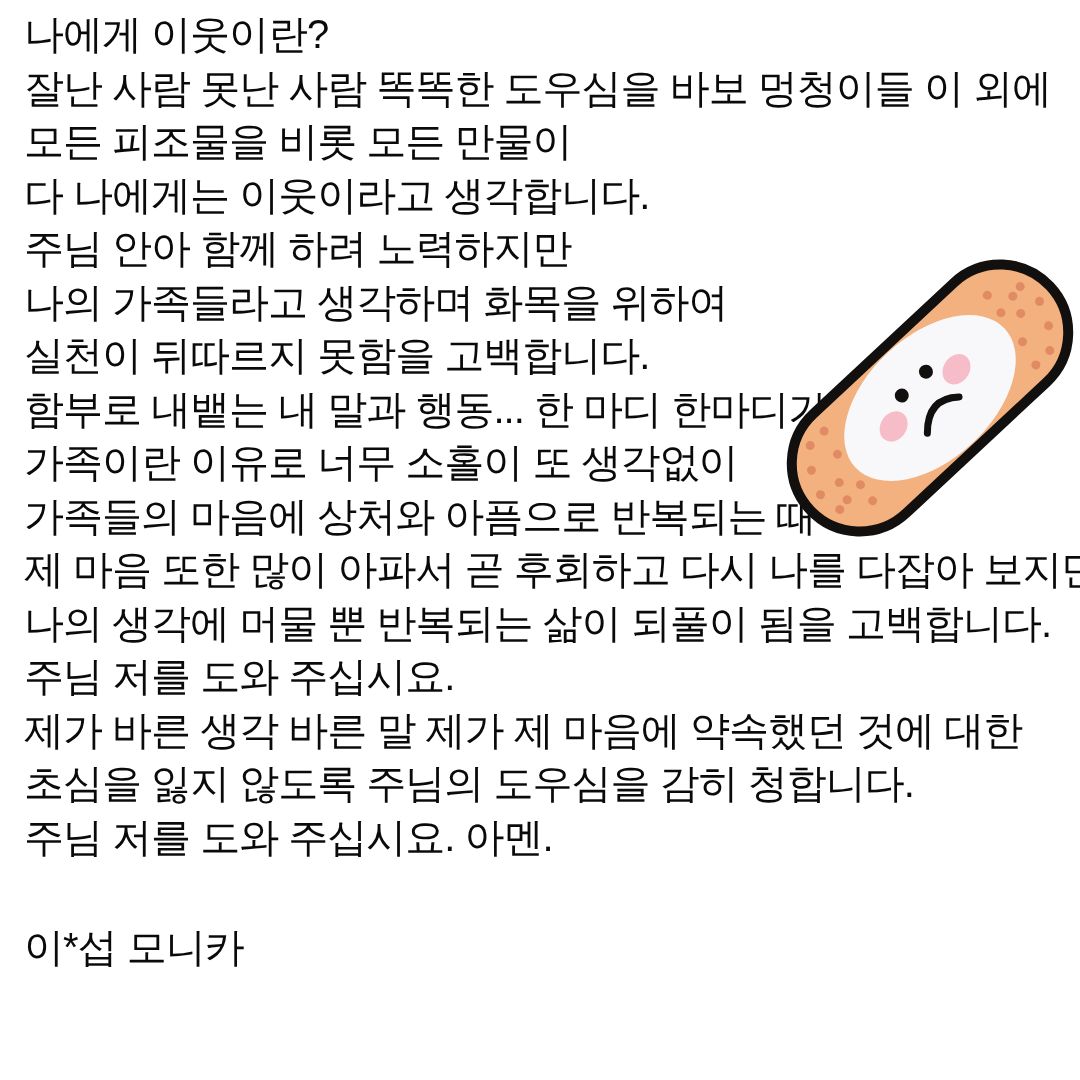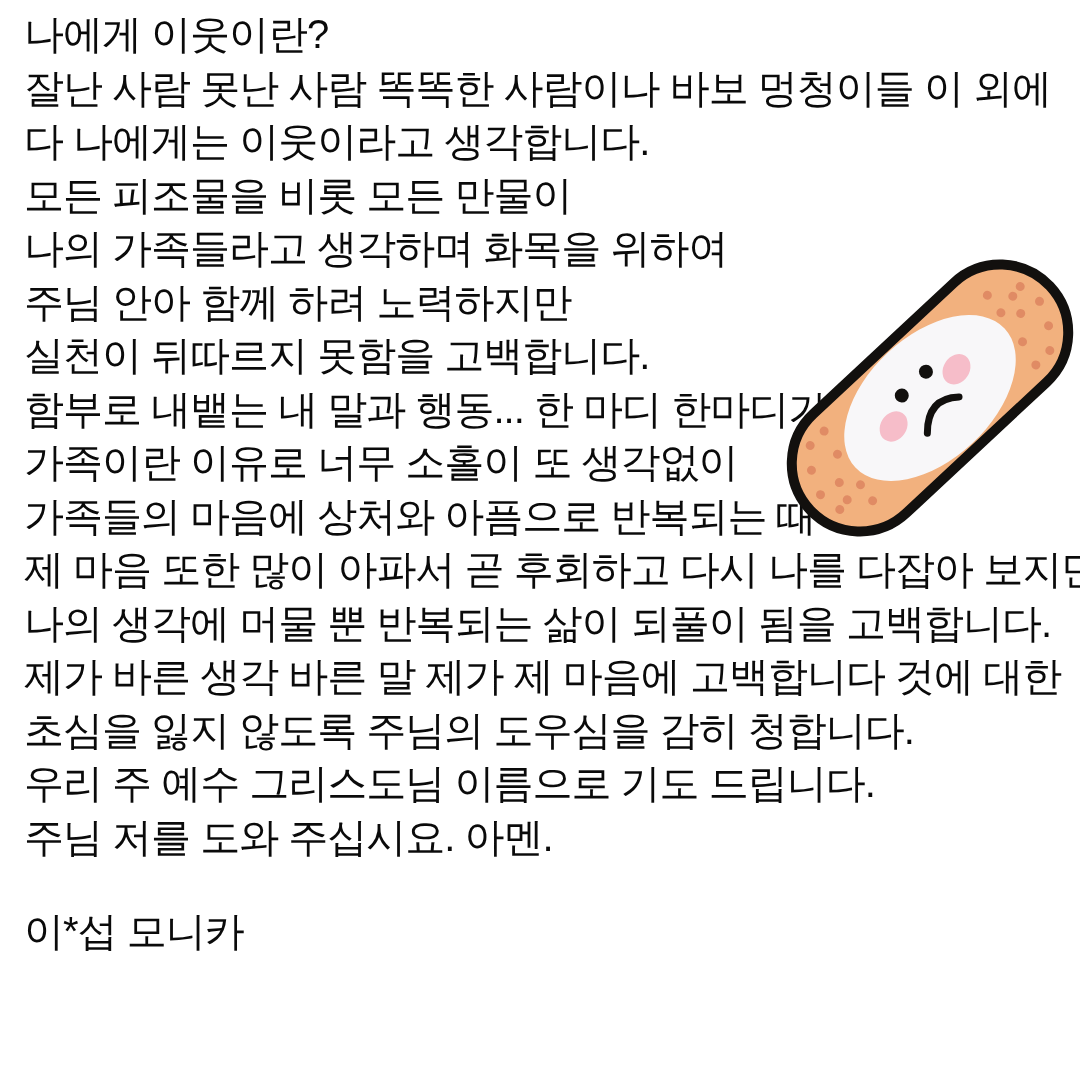--- a/index.html
+++ b/index.html
@@ -34,53 +34,53 @@
   }
   .line {
     font-size: 40px;
     line-height: 53.5px;
     letter-spacing: -1px;
     white-space: pre;
     font-weight: 400;
     color: var(--text-color);
   }
   .signature {
-    margin-top: 41px;
+    margin-top: 57px;
   }
   .bandage {
     position: absolute;
     left: 760px; top: 324px;
     width: 340px; height: 148px;
     transform: rotate(-43deg);
     transform-origin: 50% 50%;
   }
   .bandage svg { display: block; width: 340px; height: 148px; overflow: visible; }
 </style>
 </head>
 <body>
 
 <div class="page">
 
   <div class="text-block">
     <div>
         <div class="line">나에게 이웃이란?</div>
-        <div class="line">잘난 사람 못난 사람 똑똑한 사람이나 바보 멍청이들 이 외에</div>
+        <div class="line">잘난 사람 못난 사람 똑똑한 도우심을 바보 멍청이들 이 외에</div>
+        <div class="line">모든 피조물을 비롯 모든 만물이</div>
         <div class="line">다 나에게는 이웃이라고 생각합니다.</div>
-        <div class="line">모든 피조물을 비롯 모든 만물이</div>
+        <div class="line">주님 안아 함께 하려 노력하지만</div>
         <div class="line">나의 가족들라고 생각하며 화목을 위하여</div>
-        <div class="line">주님 안아 함께 하려 노력하지만</div>
         <div class="line">실천이 뒤따르지 못함을 고백합니다.</div>
         <div class="line">함부로 내뱉는 내 말과 행동... 한 마디 한마디가</div>
         <div class="line">가족이란 이유로 너무 소홀이 또 생각없이</div>
         <div class="line">가족들의 마음에 상처와 아픔으로 반복되는 때</div>
         <div class="line">제 마음 또한 많이 아파서 곧 후회하고 다시 나를 다잡아 보지만</div>
         <div class="line">나의 생각에 머물 뿐 반복되는 삶이 되풀이 됨을 고백합니다.</div>
-        <div class="line">제가 바른 생각 바른 말 제가 제 마음에 고백합니다 것에 대한</div>
+        <div class="line">주님 저를 도와 주십시요.</div>
+        <div class="line">제가 바른 생각 바른 말 제가 제 마음에 약속했던 것에 대한</div>
         <div class="line">초심을 잃지 않도록 주님의 도우심을 감히 청합니다.</div>
-        <div class="line">우리 주 예수 그리스도님 이름으로 기도 드립니다.</div>
         <div class="line">주님 저를 도와 주십시요. 아멘.</div>
       </div>
     <div class="line signature">이*섭 모니카</div>
   </div>
 
   <div class="bandage">
     <svg viewBox="0 0 340 148" xmlns="http://www.w3.org/2000/svg">
 
       <rect x="6" y="6" width="328" height="136" rx="68" ry="68" style="fill:var(--adhesive); stroke:var(--outline); stroke-width:10;"></rect>
 

